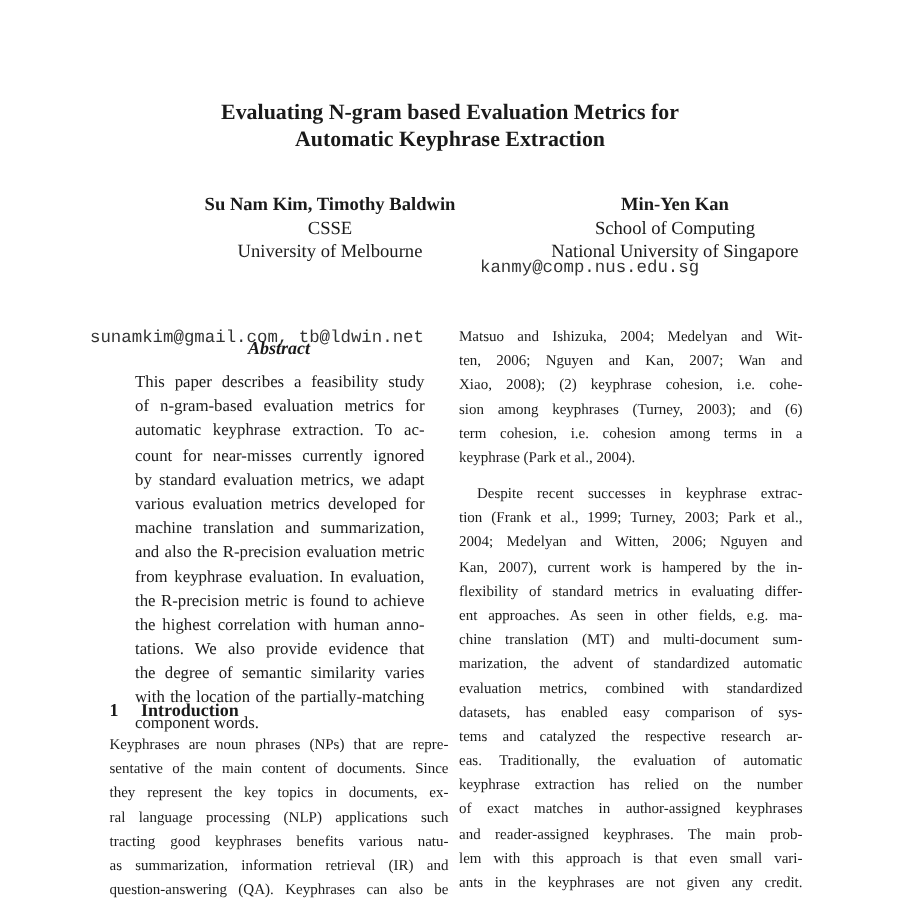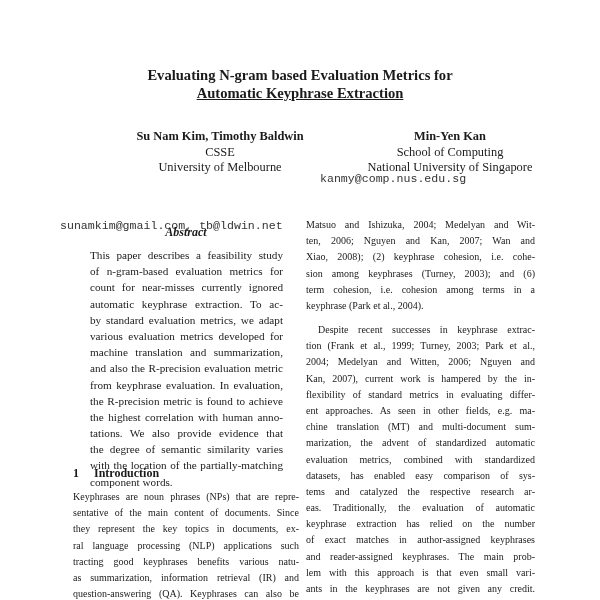--- a/index.html
+++ b/index.html
@@ -19,42 +19,42 @@
   .abstract { position: absolute; left: 90px; width: 193px; font-size: 11.2px; line-height: 16.2px; }
   .sec-head { position: absolute; left: 73px; font-weight: bold; font-size: 12px; }
   .sec-head .num { display: inline-block; width: 18px; }
 </style>
 </head>
 <body>
 
 <div class="page">
 
   <div class="title" style="top:66px;">Evaluating N-gram based Evaluation Metrics for</div>
-  <div class="title" style="top:84px;text-decoration:underline;">Automatic Keyphrase Extraction</div>
+  <div class="title" style="top:84px;">Automatic Keyphrase Extraction</div>
 
   <div class="auth" style="left:60px; width:320px; top:129px;">
     <div class="name">Su Nam Kim, Timothy Baldwin</div>
     <div>CSSE</div>
     <div>University of Melbourne</div>
   </div>
 
   <div class="auth" style="left:290px; width:320px; top:129px;">
     <div class="name">Min-Yen Kan</div>
     <div>School of Computing</div>
     <div>National University of Singapore</div>
   </div>
   <div class="mono" style="position:absolute; left:60px; top:172px;margin-top:47px;">sunamkim@gmail.com, tb@ldwin.net</div>
   <div class="mono" style="position:absolute; left:320px; top:172px;text-align:right;">kanmy@comp.nus.edu.sg</div>
 
   <div class="abs-head" style="top:225px;font-style:italic;">Abstract</div>
   <div class="abstract" style="top:247px;">
     <span class="ln">This paper describes a feasibility study</span>
     <span class="ln">of n-gram-based evaluation metrics for</span>
+    <span class="ln">automatic keyphrase extraction.  To ac-</span>
     <span class="ln">count for near-misses currently ignored</span>
-    <span class="ln">automatic keyphrase extraction.  To ac-</span>
     <span class="ln">by standard evaluation metrics, we adapt</span>
     <span class="ln">various evaluation metrics developed for</span>
     <span class="ln">machine translation and summarization,</span>
     <span class="ln">and also the R-precision evaluation metric</span>
     <span class="ln">from keyphrase evaluation. In evaluation,</span>
     <span class="ln">the R-precision metric is found to achieve</span>
     <span class="ln">the highest correlation with human anno-</span>
     <span class="ln">tations.  We also provide evidence that</span>
     <span class="ln">the degree of semantic similarity varies</span>
     <span class="ln">with the location of the partially-matching</span>

